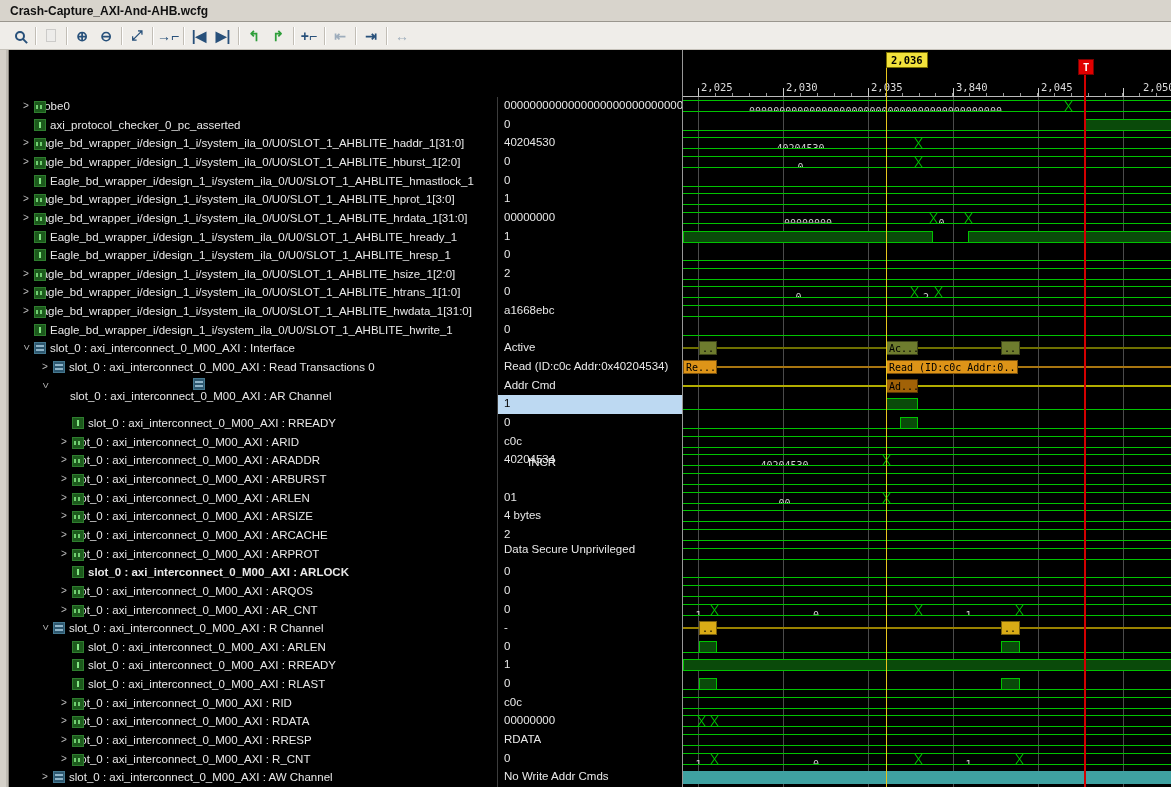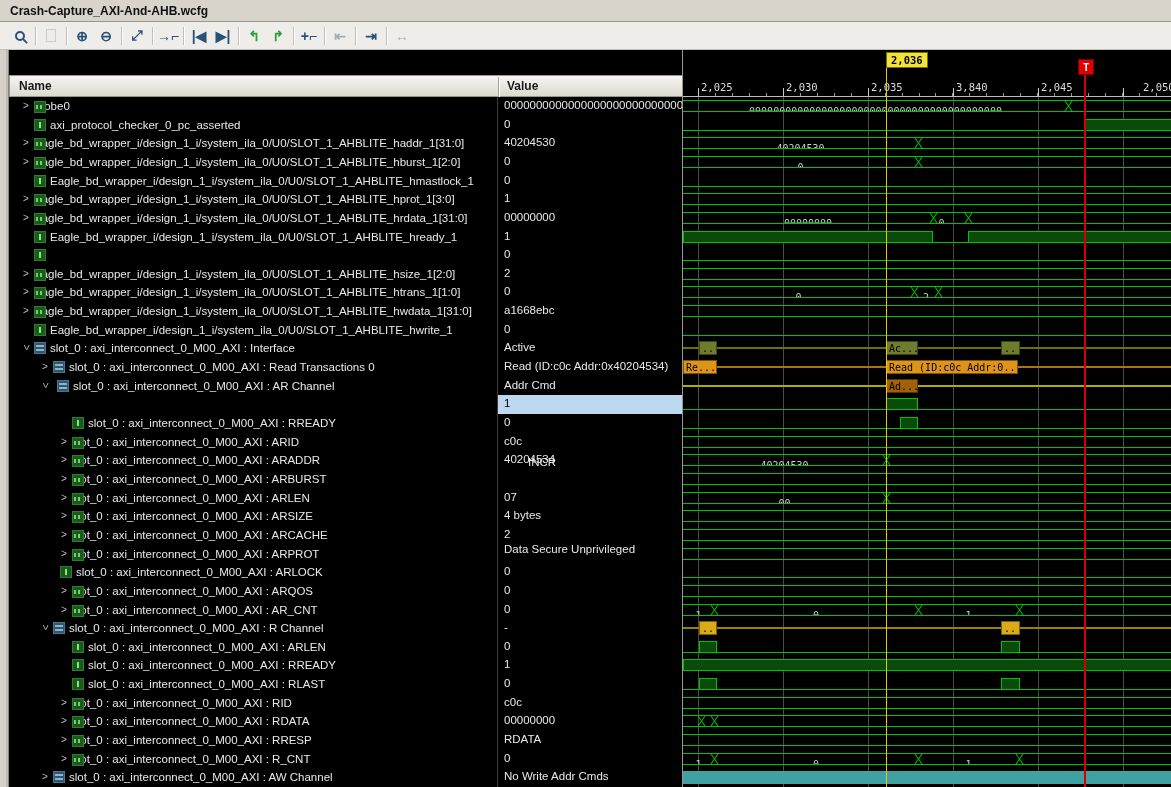--- a/index.html
+++ b/index.html
@@ -138,25 +138,20 @@
       <span>⇥</span>
     </div>
     <span class="tbsep"></span>
     <div class="tb disabled">
       <span>↔</span>
     </div>
   </div>
 
 <div class="content">
   <div class="leftstrip"></div>
-  <div class="colhdr">
-    <span class="hname">Name</span>
-    <span class="hdrsep"></span>
-    <span class="hvalue">Value</span>
-  </div>
   <div id="names">
       <div class="nrow" style="top: 0px; height: 18.6486px;">
         <div class="arrow" style="left: 12px;">&gt;</div>
         <div class="cell" style="left: 24px;">
           <span class="ic bus"></span>
           <span class="lbl">probe0</span>
         </div>
       </div>
       <div class="nrow" style="top: 18.6486px; height: 18.6486px;">
         <div class="cell" style="left: 24px;">
@@ -200,20 +195,21 @@
       </div>
       <div class="nrow" style="top: 130.541px; height: 18.6486px;">
         <div class="cell" style="left: 24px;">
           <span class="ic bit"></span>
           <span class="lbl">Eagle_bd_wrapper_i/design_1_i/system_ila_0/U0/SLOT_1_AHBLITE_hready_1</span>
         </div>
       </div>
       <div class="nrow" style="top: 149.189px; height: 18.6486px;">
         <div class="cell" style="left: 24px;">
           <span class="ic bit"></span>
+          <span class="lbl">Eagle_bd_wrapper_i/design_1_i/system_ila_0/U0/SLOT_1_AHBLITE_hresp_1</span>
         </div>
       </div>
       <div class="nrow" style="top: 167.838px; height: 18.6486px;">
         <div class="arrow" style="left: 12px;">&gt;</div>
         <div class="cell" style="left: 24px;">
           <span class="ic bus"></span>
           <span class="lbl">Eagle_bd_wrapper_i/design_1_i/system_ila_0/U0/SLOT_1_AHBLITE_hsize_1[2:0]</span>
         </div>
       </div>
       <div class="nrow" style="top: 186.486px; height: 18.6486px;">
@@ -245,21 +241,21 @@
       </div>
       <div class="nrow" style="top: 261.081px; height: 18.6486px;">
         <div class="arrow" style="left: 31px;">&gt;</div>
         <div class="cell" style="left: 43px;">
           <span class="ic grp"></span>
           <span class="lbl">slot_0 : axi_interconnect_0_M00_AXI : Read Transactions 0</span>
         </div>
       </div>
       <div class="nrow" style="top: 279.73px; height: 18.6486px;">
         <div class="arrow exp" style="left: 31px;">&gt;</div>
-        <div class="cell" style="left: 47px;">
+        <div class="cell" style="left: 60px; flex-direction: column;">
           <span class="ic grp"></span>
           <span class="lbl">slot_0 : axi_interconnect_0_M00_AXI : AR Channel</span>
         </div>
       </div>
       <div class="nrow" style="top: 317.027px; height: 18.6486px;">
         <div class="cell" style="left: 62px;">
           <span class="ic bit"></span>
           <span class="lbl">slot_0 : axi_interconnect_0_M00_AXI : RREADY</span>
         </div>
       </div>
@@ -306,21 +302,21 @@
         </div>
       </div>
       <div class="nrow" style="top: 447.568px; height: 18.6486px;">
         <div class="arrow" style="left: 50px;">&gt;</div>
         <div class="cell" style="left: 62px;">
           <span class="ic bus"></span>
           <span class="lbl">slot_0 : axi_interconnect_0_M00_AXI : ARPROT</span>
         </div>
       </div>
       <div class="nrow" style="top: 466.216px; height: 18.6486px;">
-        <div class="cell" style="left: 50px;">
+        <div class="cell" style="left: 62px; font-weight: bold;">
           <span class="ic bit"></span>
           <span class="lbl">slot_0 : axi_interconnect_0_M00_AXI : ARLOCK</span>
         </div>
       </div>
       <div class="nrow" style="top: 484.865px; height: 18.6486px;">
         <div class="arrow" style="left: 50px;">&gt;</div>
         <div class="cell" style="left: 62px;">
           <span class="ic bus"></span>
           <span class="lbl">slot_0 : axi_interconnect_0_M00_AXI : ARQOS</span>
         </div>
@@ -451,21 +447,21 @@
       <div class="vrow" style="top: 335.676px; height: 18.6486px;">
         <span class="vtxt">c0c</span>
       </div>
       <div class="vrow" style="top: 354.324px; height: 18.6486px;">
         <span class="vtxt">40204534</span>
       </div>
       <div class="vrow" style="top: 357px; height: 18.6486px; margin-left: 24px;">
         <span class="vtxt">INCR</span>
       </div>
       <div class="vrow" style="top: 391.622px; height: 18.6486px;">
-        <span class="vtxt">07</span>
+        <span class="vtxt">01</span>
       </div>
       <div class="vrow" style="top: 410.27px; height: 18.6486px;">
         <span class="vtxt">4 bytes</span>
       </div>
       <div class="vrow" style="top: 428.919px; height: 18.6486px;">
         <span class="vtxt">2</span>
       </div>
       <div class="vrow" style="top: 444px; height: 18.6486px;">
         <span class="vtxt">Data Secure Unprivileged</span>
       </div>

